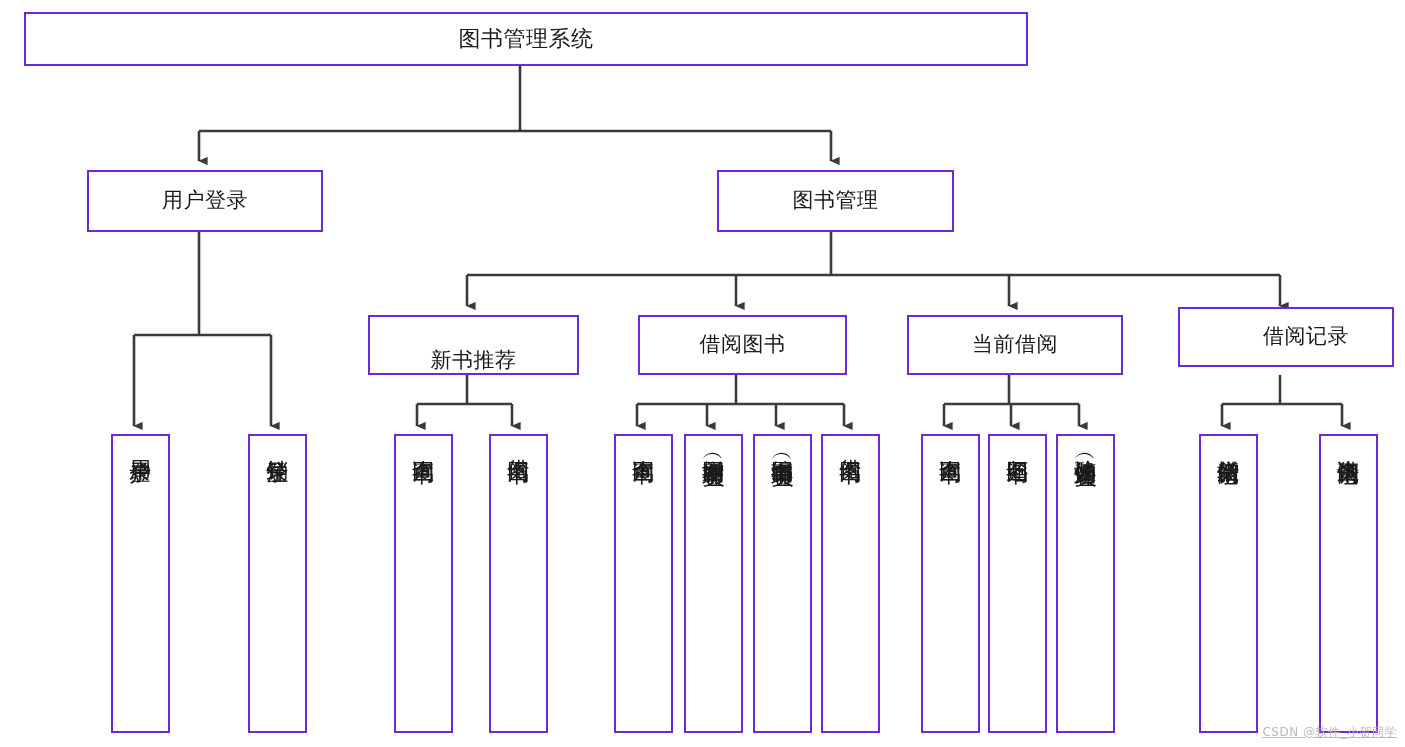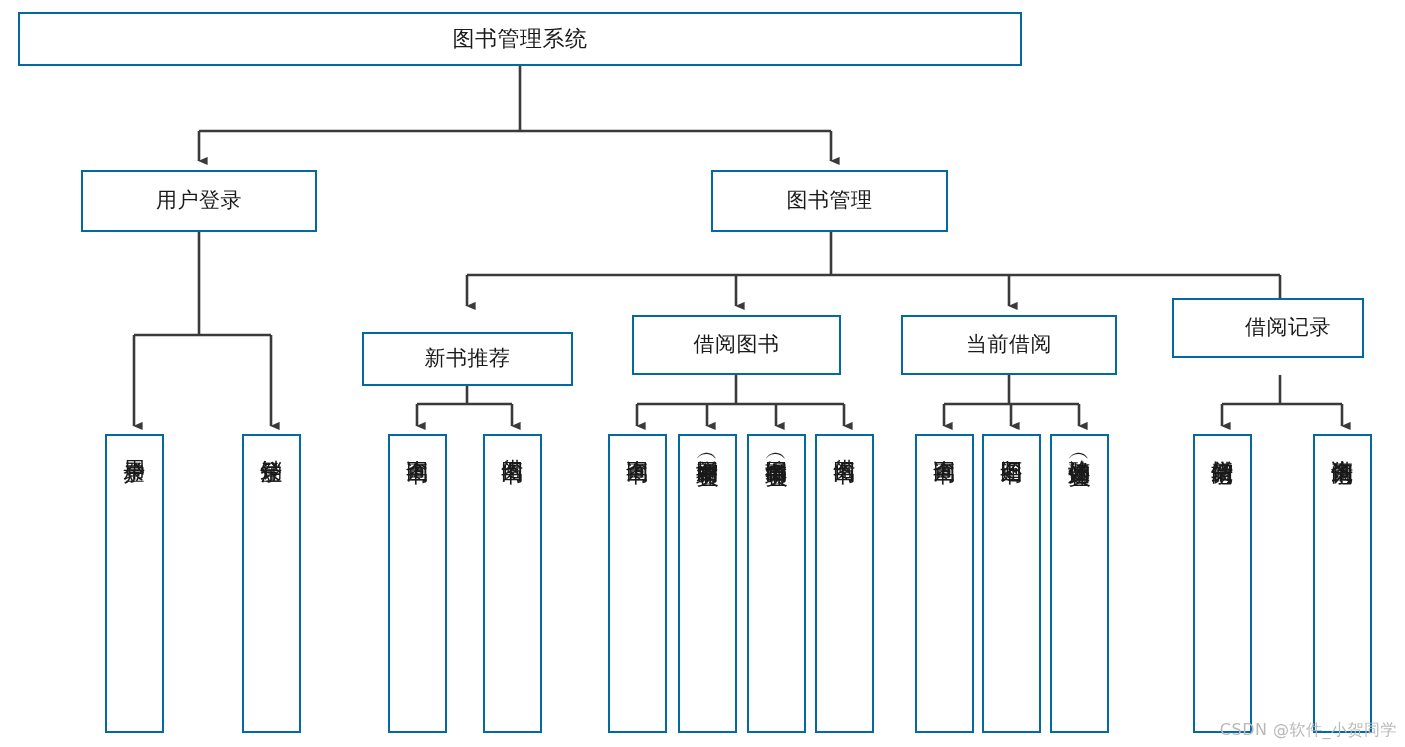--- a/index.html
+++ b/index.html
@@ -21,26 +21,27 @@
   #diagram-svg {
     position: absolute;
     left: 0;
     top: 0;
     width: 1405px;
     height: 747px;
   }
   .node-box {
     position: absolute;
     box-sizing: border-box;
-    border: 2px solid #0369a1;
+    border: 2px solid #6d28d9;
     background: #ffffff;
     display: flex;
     align-items: center;
     justify-content: center;
     overflow: hidden;
+    margin-left: 6px;
   }
   .node-label-h {
     font-size: 21px;
     line-height: 1.2;
     color: #1a1a1a;
     white-space: nowrap;
     letter-spacing: 0.5px;
   }
   .node-box.root .node-label-h {
     font-size: 22px;
@@ -58,25 +59,26 @@
     color: #1a1a1a;
     letter-spacing: 1px;
     white-space: nowrap;
     text-align: center;
     margin: 0 auto;
   }
   .watermark {
     position: absolute;
     right: 8px;
     bottom: 6px;
-    font-size: 16px;
+    font-size: 12px;
     color: #b9b9b9;
     letter-spacing: 0.5px;
     white-space: nowrap;
     pointer-events: none;
+    text-decoration: underline;
   }
 </style>
 </head>
 <body>
 
 <div id="diagram-root">
 
   <svg id="diagram-svg" viewBox="0 0 1405 747" xmlns="http://www.w3.org/2000/svg">
     <defs>
       <marker id="arrowhead" markerWidth="10" markerHeight="10" refX="4.5" refY="8.6" orient="auto" markerUnits="userSpaceOnUse">
@@ -132,33 +134,33 @@
   </div>
 
   <div class="node-box" style="left:81px; top:170px; width:236px; height:62px;">
     <span class="node-label-h">用户登录</span>
   </div>
 
   <div class="node-box" style="left:711px; top:170px; width:237px; height:62px;">
     <span class="node-label-h">图书管理</span>
   </div>
 
-  <div class="node-box" style="left:362px; top:332px; width:211px; height:54px;">
+  <div class="node-box" style="left:362px; top:315px; width:211px; height:60px;align-items:flex-end;">
     <span class="node-label-h">新书推荐</span>
   </div>
 
   <div class="node-box" style="left:632px; top:315px; width:209px; height:60px;">
     <span class="node-label-h">借阅图书</span>
   </div>
 
   <div class="node-box" style="left:901px; top:315px; width:216px; height:60px;text-align:center;">
     <span class="node-label-h">当前借阅</span>
   </div>
 
-  <div class="node-box" style="left:1172px; top:298px; width:192px; height:60px;padding-left:40px;">
+  <div class="node-box" style="left:1172px; top:307px; width:216px; height:60px;padding-left:40px;">
     <span class="node-label-h">借阅记录</span>
   </div>
 
   <div class="node-box vertical" style="left:105px; top:434px; width:59px; height:299px;">
     <span class="node-label-v">用户登录</span>
   </div>
 
   <div class="node-box vertical" style="left:242px; top:434px; width:59px; height:299px;">
     <span class="node-label-v">注销登录</span>
   </div>

